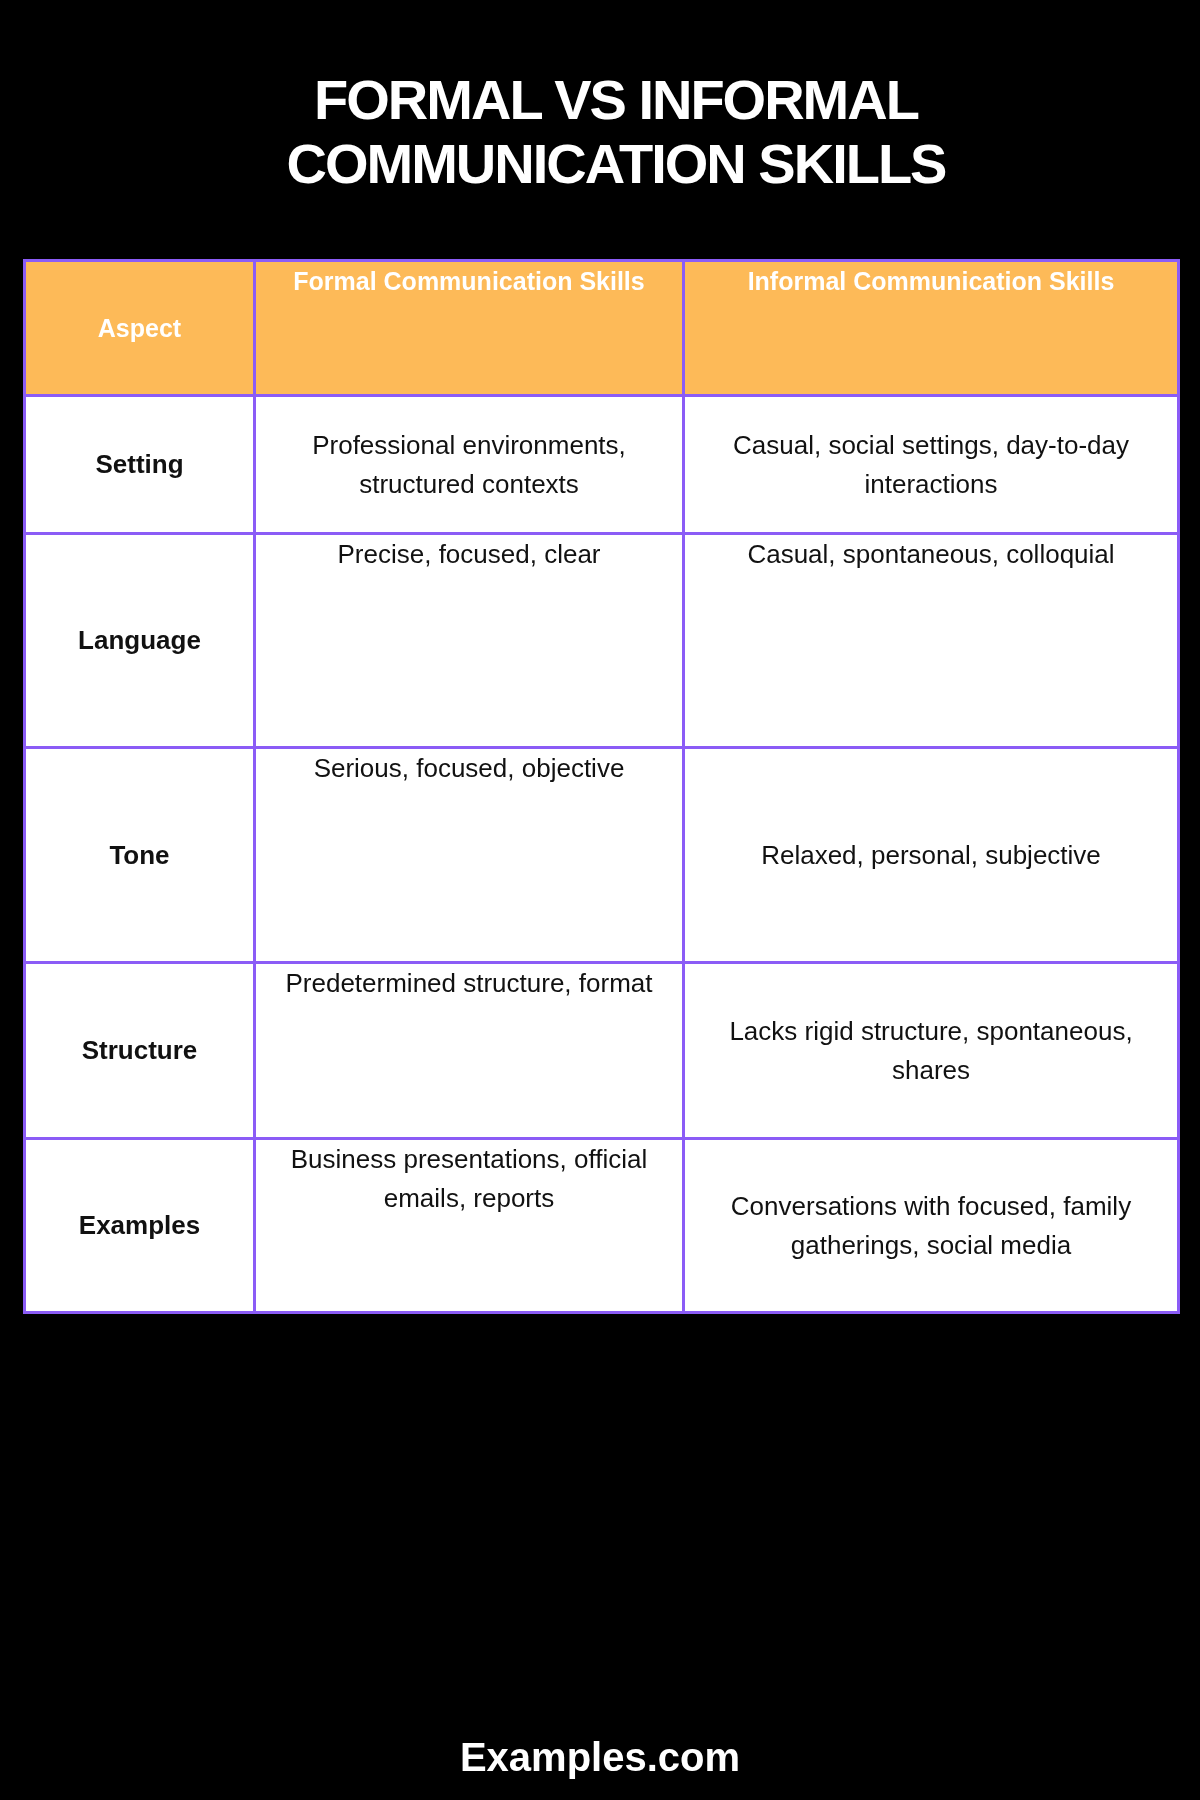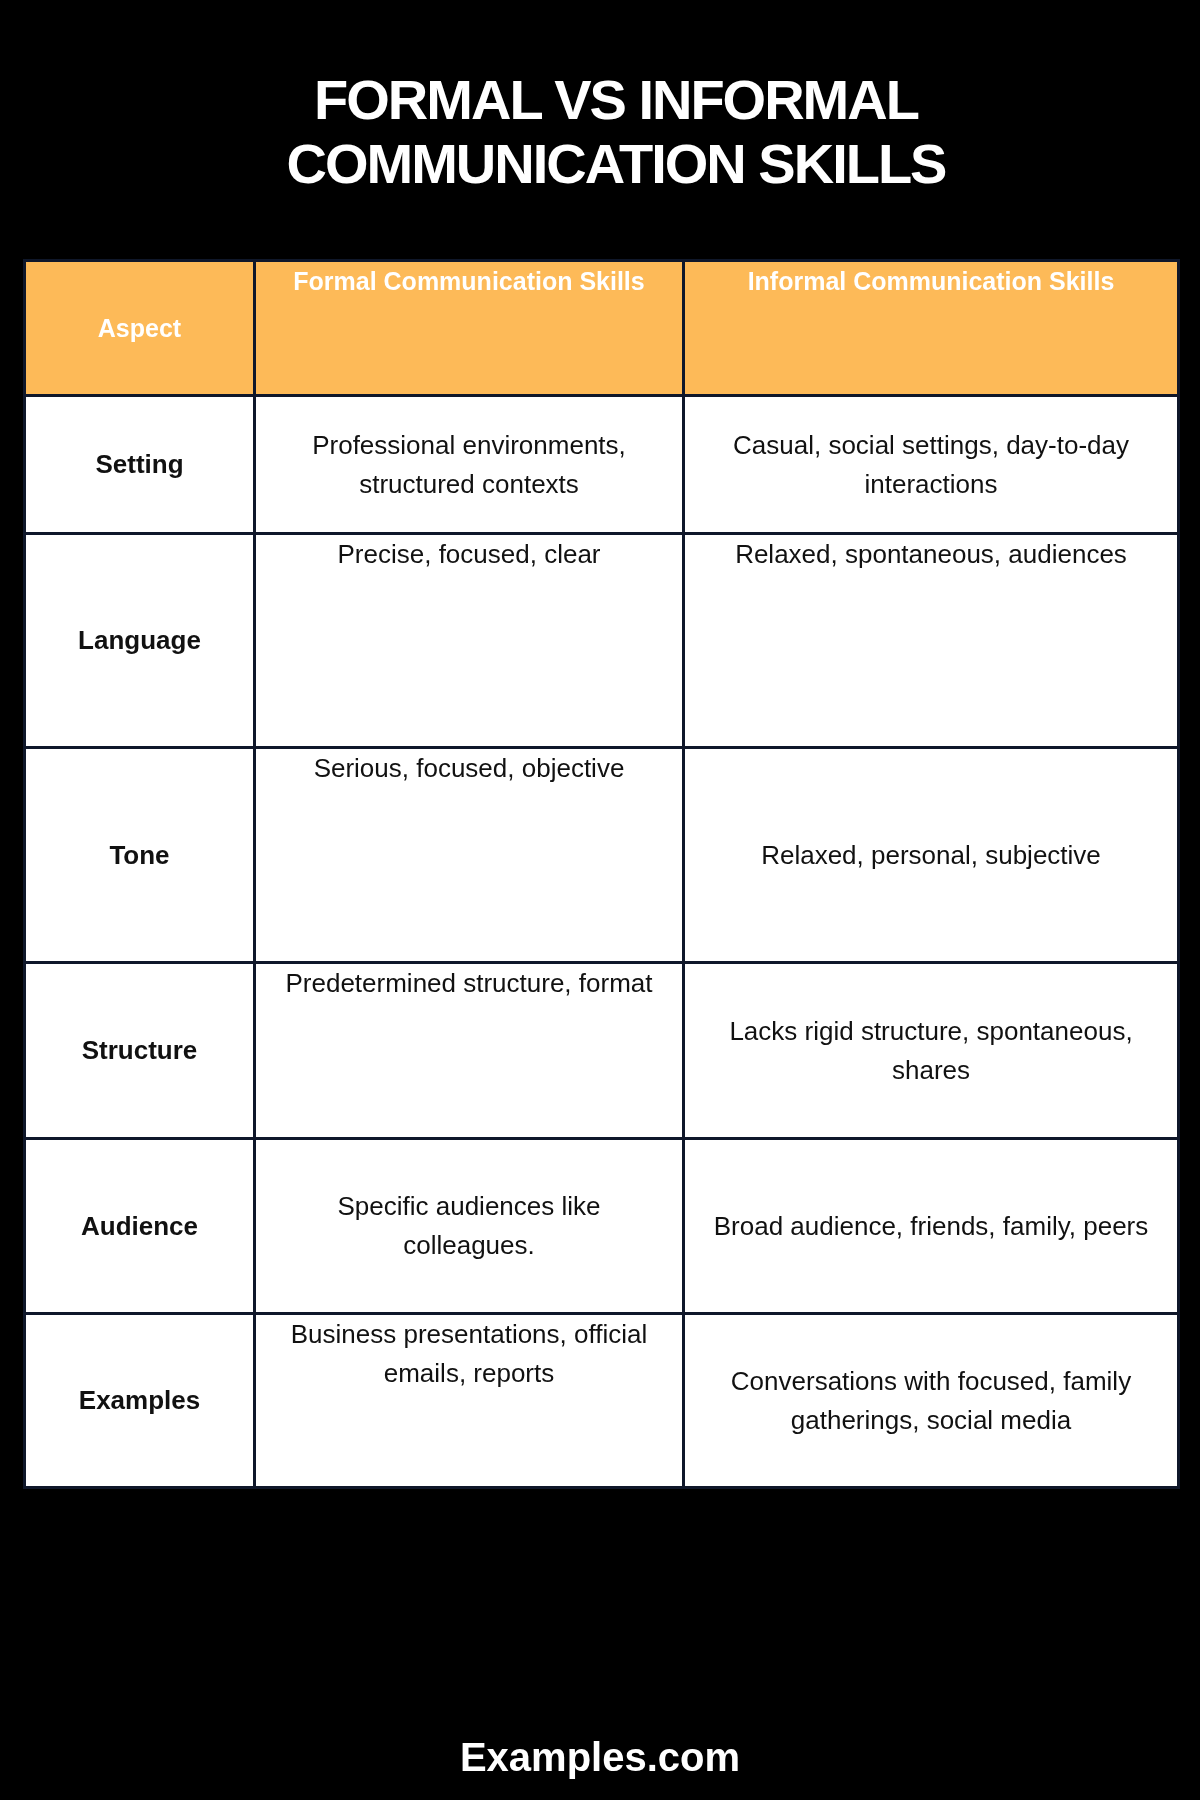--- a/index.html
+++ b/index.html
@@ -4,21 +4,21 @@
 <style>
   html, body { margin:0; padding:0; }
   body { width:1200px; height:1800px; background:#000; position:relative; overflow:hidden;
          font-family:"Liberation Sans", sans-serif; }
   .title { position:absolute; left:16px; top:68px; width:1200px; text-align:center; color:#fff;
            font-weight:bold; font-size:56px; line-height:64px; letter-spacing:-2px; }
   .title div { white-space:nowrap; }
   table.cmp { position:absolute; left:23px; top:259px; width:1154px; border-collapse:collapse;
               table-layout:fixed; background:#fff; }
   table.cmp col.c1 { width:230px; } table.cmp col.c2 { width:429px; } table.cmp col.c3 { width:495px; }
-  table.cmp td, table.cmp th { border:3px solid #0f172a; text-align:center; padding:0 22px;
+  table.cmp td, table.cmp th { border:3px solid #8b5cf6; text-align:center; padding:0 22px;
               font-size:26px; line-height:39px; color:#111; }
   table.cmp th { background:#FDBA58; color:#fff; font-weight:bold; font-size:25px; line-height:39px; }
   th.top { vertical-align:top; padding-top:20px; }
   th.mid { vertical-align:middle; }
   td.aspect { font-weight:bold; color:#000; font-size:26px; vertical-align:middle; }
   td.top { vertical-align:top; padding-top:28px; }
   td.mid { vertical-align:middle;margin-left:40px; }
   tr.hdr { height:135px; }
   .footer { position:absolute; left:0; top:1732px; width:1200px; text-align:center; color:#fff;
             font-weight:bold; font-size:40px; line-height:50px; }
@@ -46,36 +46,31 @@
   </thead>
   <tbody>
     <tr style="height: 138px;">
       <td class="aspect">Setting</td>
       <td class="mid">Professional environments, structured contexts</td>
       <td class="mid">Casual, social settings, day-to-day interactions</td>
     </tr>
     <tr style="height: 214px;">
       <td class="aspect">Language</td>
       <td class="top">Precise, focused, clear</td>
-      <td class="top">Relaxed, spontaneous, audiences</td>
+      <td class="top">Casual, spontaneous, colloquial</td>
     </tr>
     <tr style="height: 215px;">
       <td class="aspect">Tone</td>
       <td class="top">Serious, focused, objective</td>
       <td class="mid">Relaxed, personal, subjective</td>
     </tr>
     <tr style="height: 176px;">
       <td class="aspect">Structure</td>
       <td class="top">Predetermined structure, format</td>
       <td class="mid">Lacks rigid structure, spontaneous, shares</td>
-    </tr>
-    <tr style="height: 175px;">
-      <td class="aspect">Audience</td>
-      <td class="mid">Specific audiences like colleagues.</td>
-      <td class="mid">Broad audience, friends, family, peers</td>
     </tr>
     <tr style="height: 174px;">
       <td class="aspect">Examples</td>
       <td class="top">Business presentations, official emails, reports</td>
       <td class="mid">Conversations with focused, family gatherings, social media</td>
     </tr>
   </tbody>
 </table>
 
 <div class="footer">Examples.com</div>

